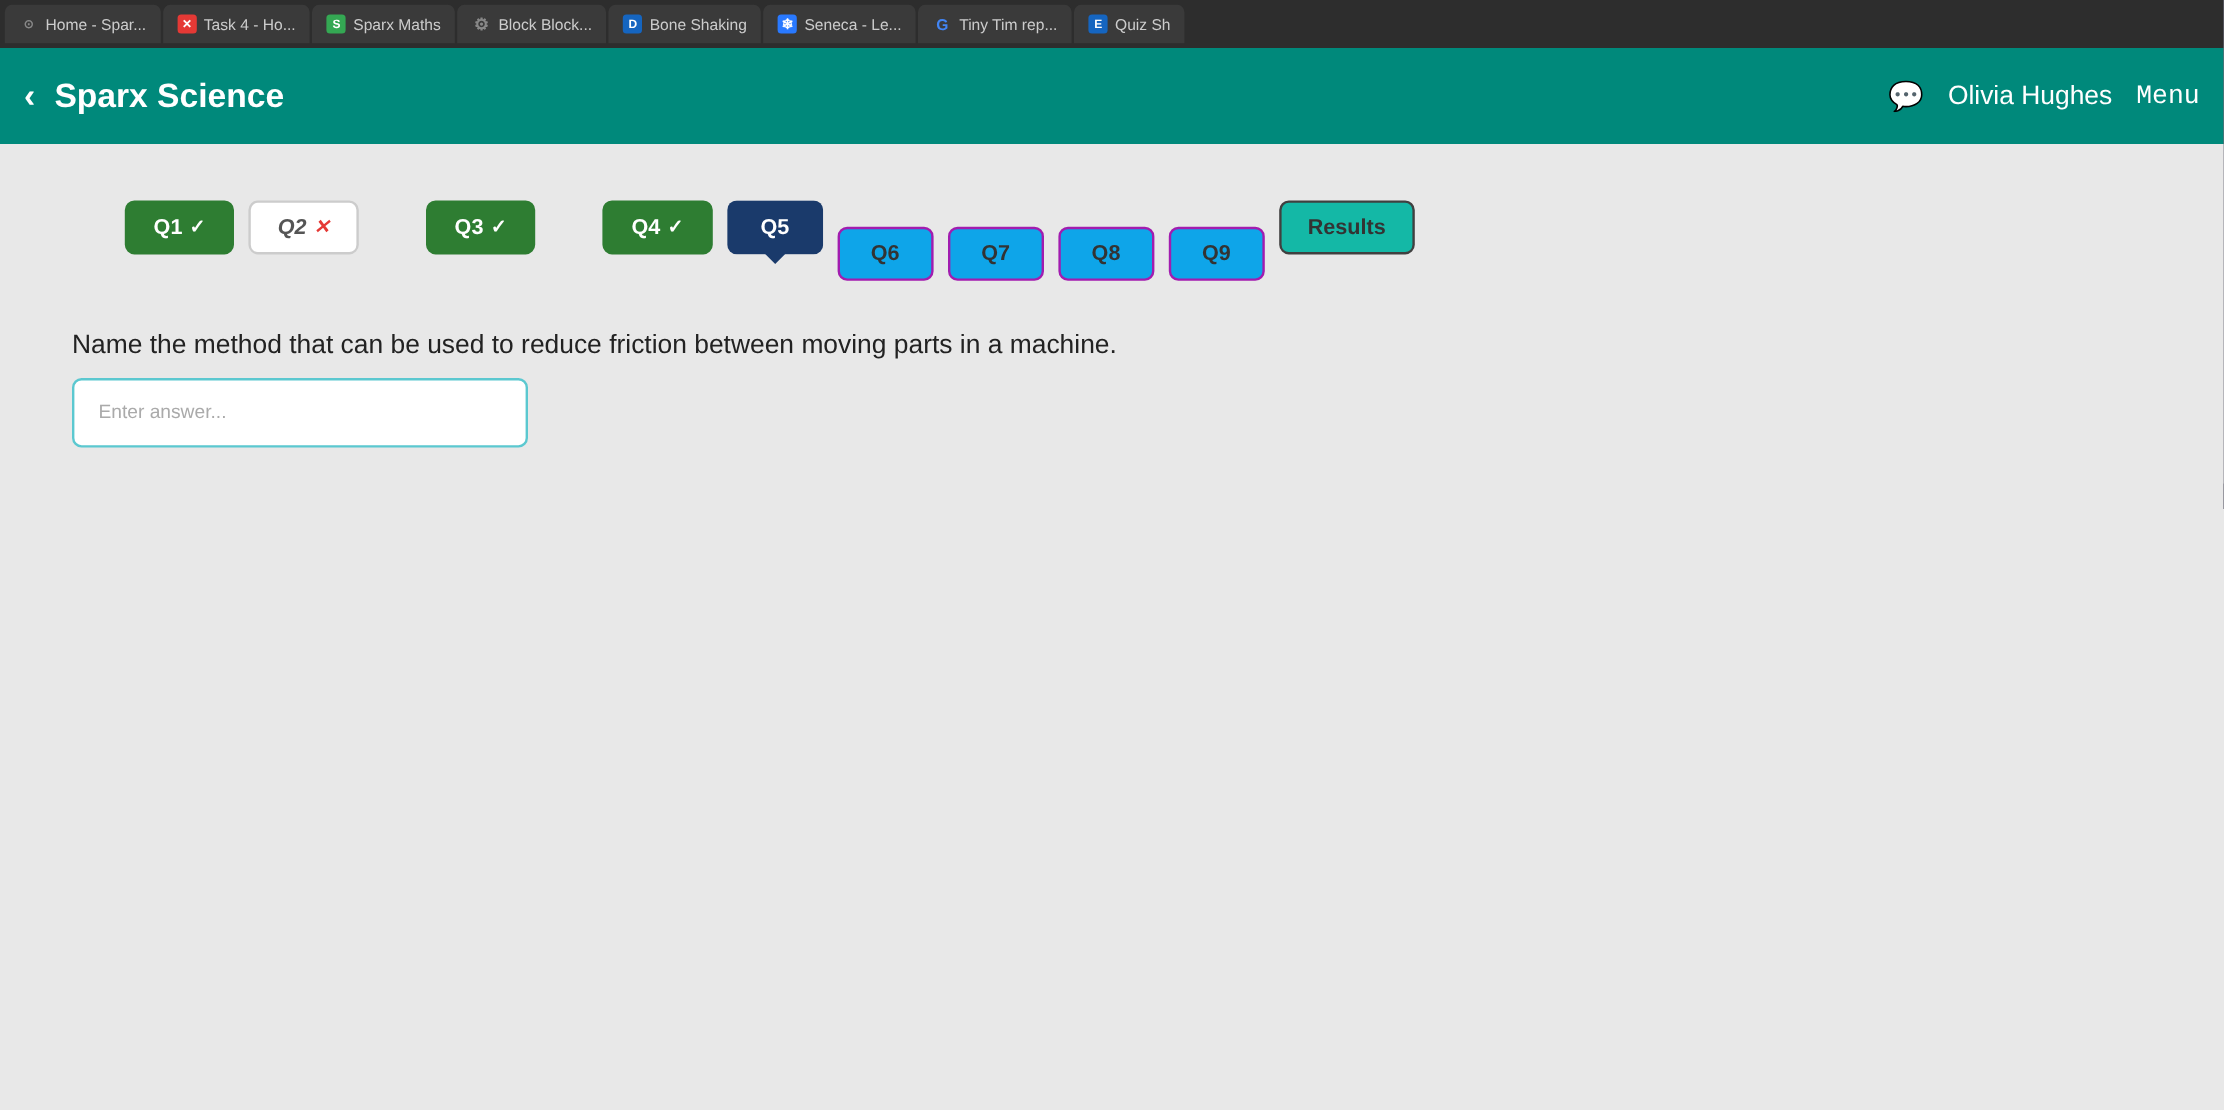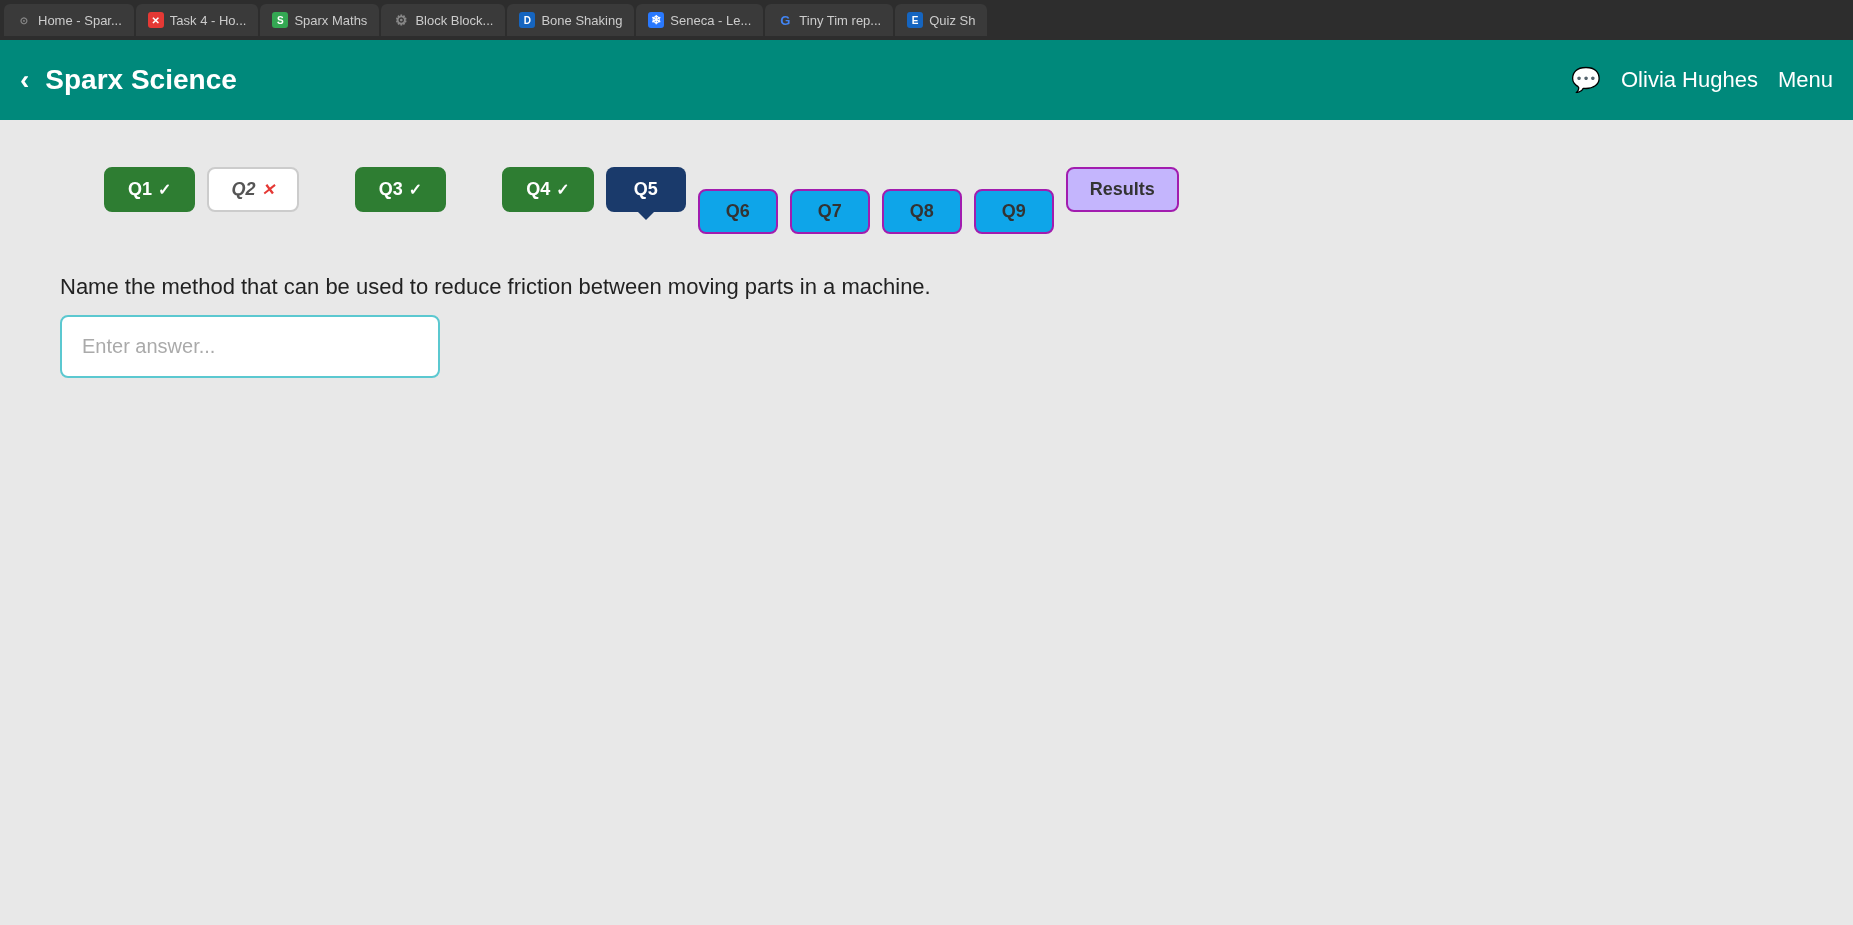--- a/index.html
+++ b/index.html
@@ -80,20 +80,21 @@
     }
     .user-name {
       color: white;
       font-size: 22px;
       font-weight: 500;
     }
     .menu-btn {
       color: white;
       font-size: 22px;
       cursor: pointer;
+      font-family: Liberation Mono, monospace;
     }
 
     
     .main-content {
       background: #e8e8e8;
       min-height: calc(925px - 40px - 80px);
       padding: 0;
     }
 
     
@@ -147,43 +148,43 @@
       border-right: 10px solid transparent;
       border-top: 10px solid #1a3a6b;
     }
     .q-btn.neutral {
       background: #0ea5e9;
       color: #333;
       border: 2px solid #a21caf;
       margin-top: 45px;
     }
     .q-btn.results {
-      background: #c4b5fd;
+      background: #14b8a6;
       color: #333;
-      border: 2px solid #a21caf;
+      border: 2px solid #404040;
       font-weight: 600;
     }
     .q-checkmark { color: white; font-size: 16px; }
     .q-cross { color: #e53935; font-size: 16px; font-weight: bold; }
 
     
     .question-area {
       padding: 20px 60px 30px 60px;
       background: #e8e8e8;
     }
     .question-text {
       font-size: 22px;
       color: #222;
       margin-bottom: 12px;
       line-height: 1.5;
     }
     .answer-input {
       width: 380px;
       padding: 18px 20px;
-      font-size: 20px;
+      font-size: 16px;
       color: #999;
       border: 2.5px solid #5bc8d0;
       border-radius: 8px;
       background: white;
       outline: none;
       cursor: text;
     }
     .answer-input::placeholder {
       color: #aaa;
     }

